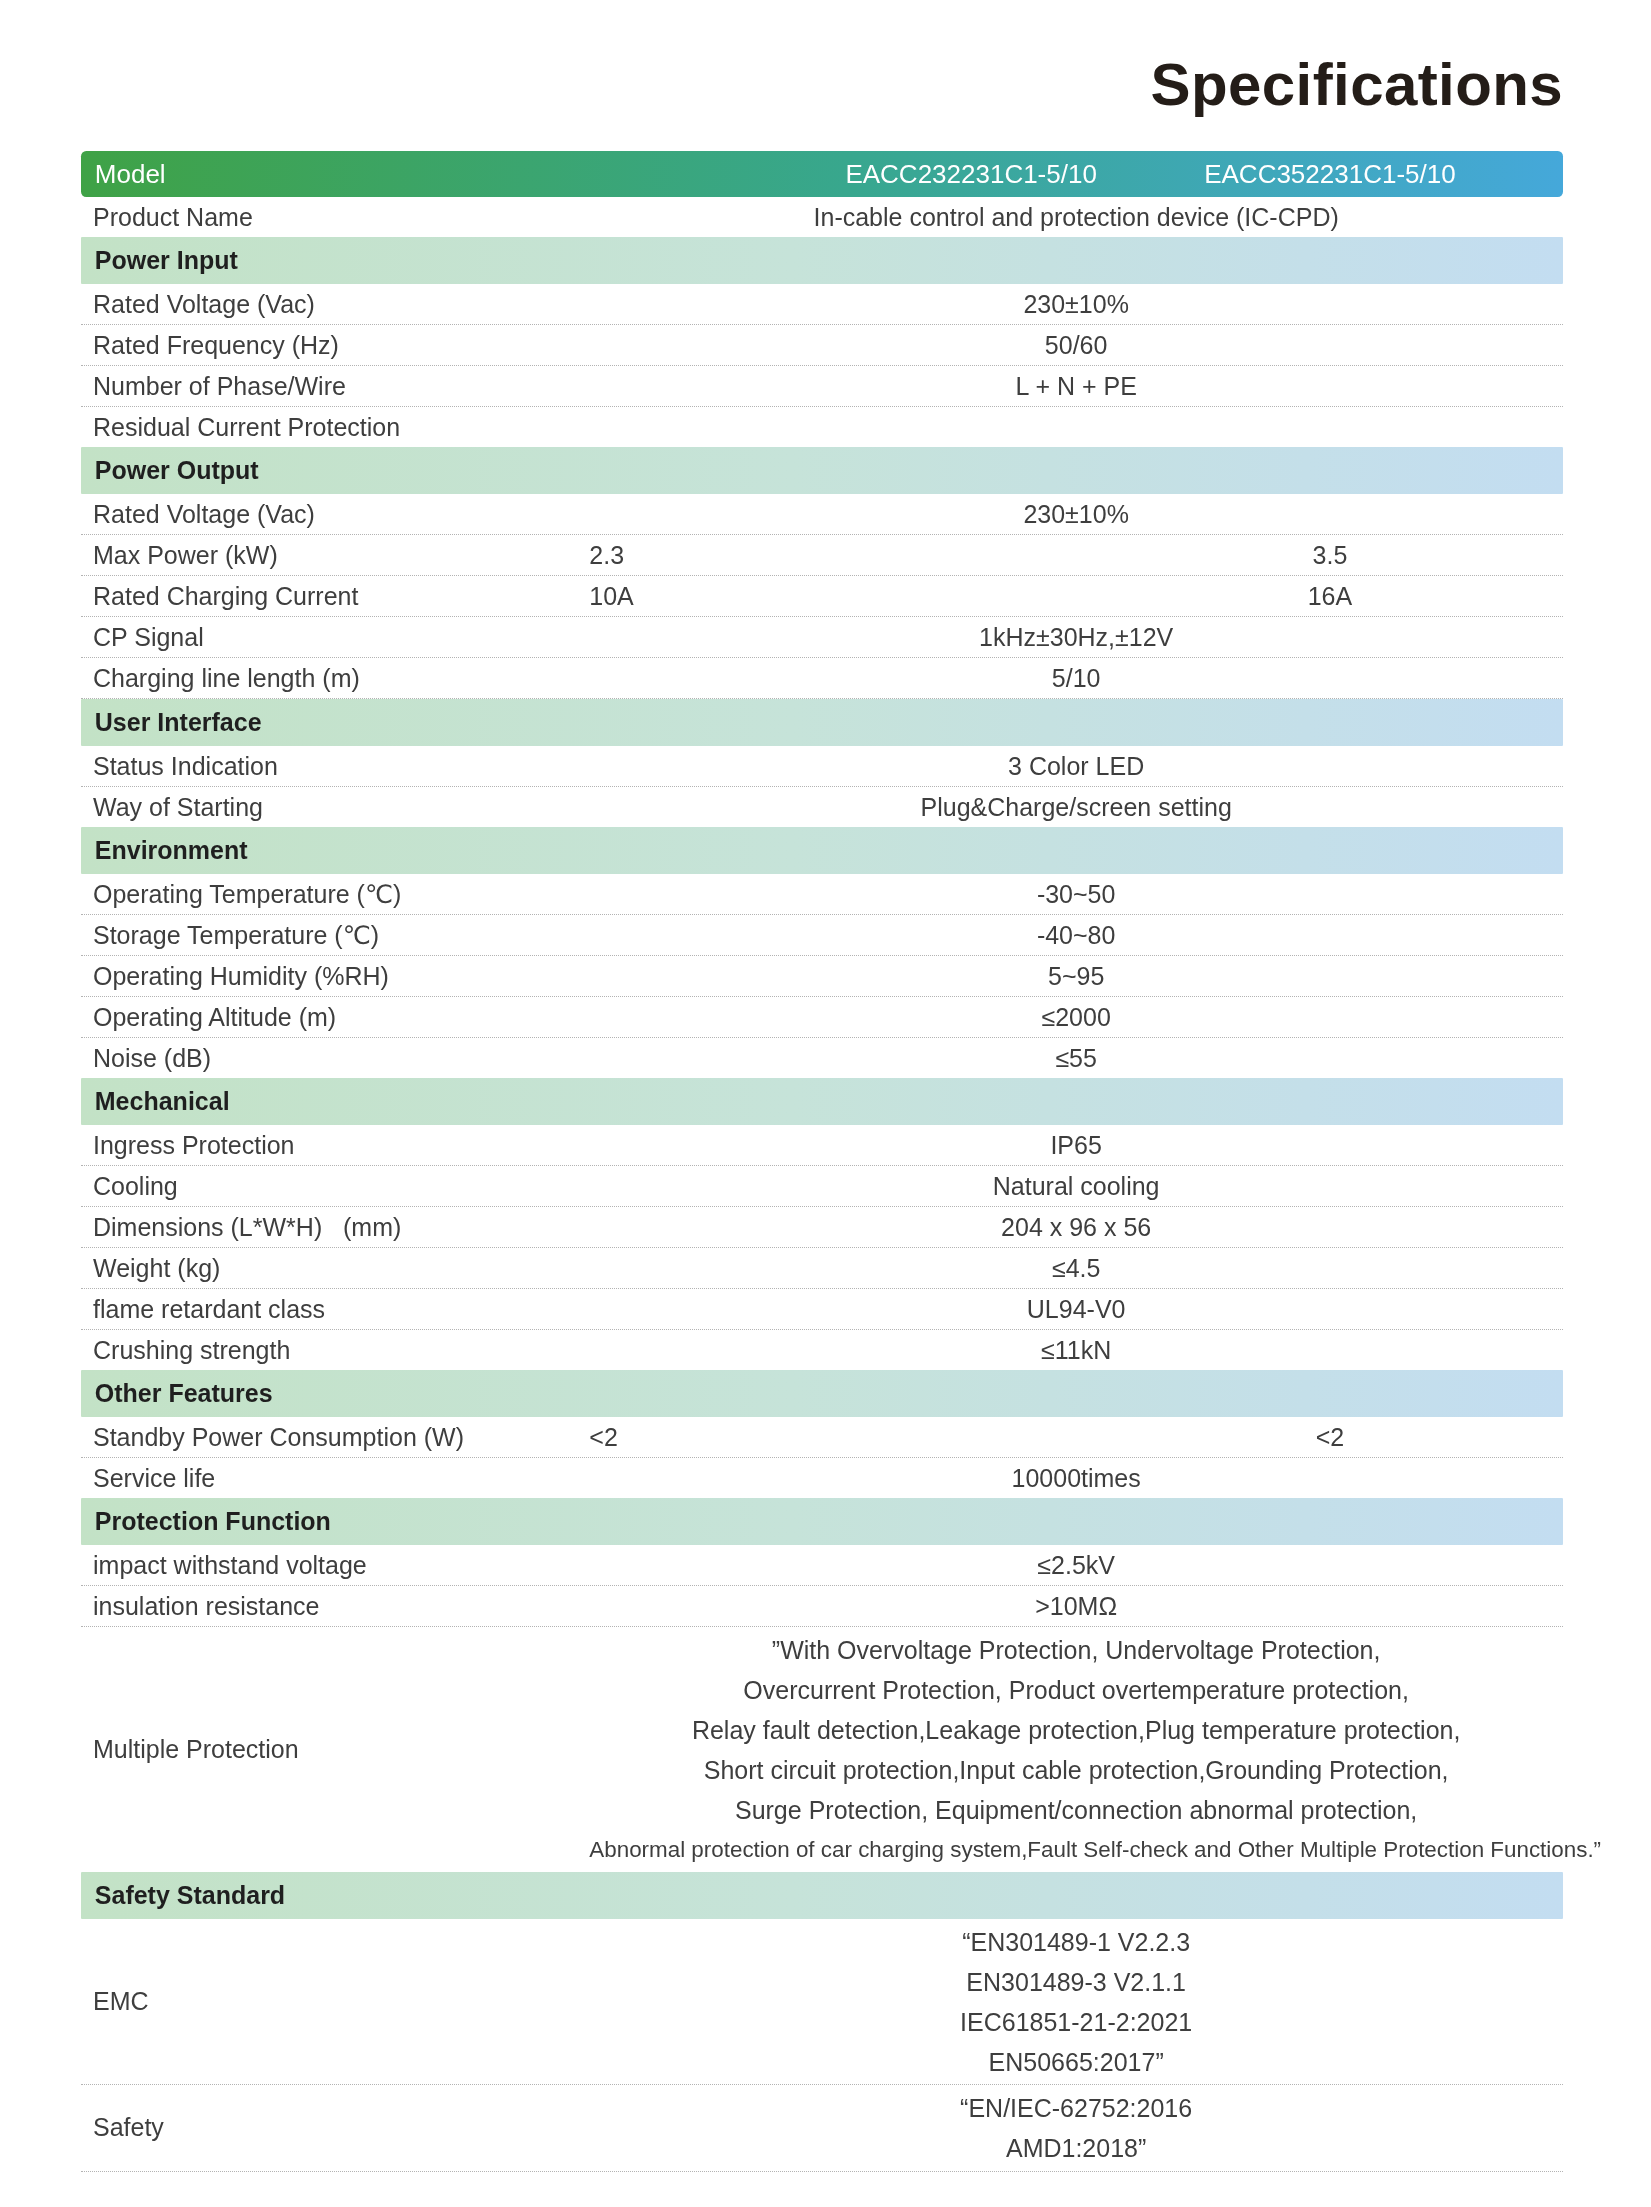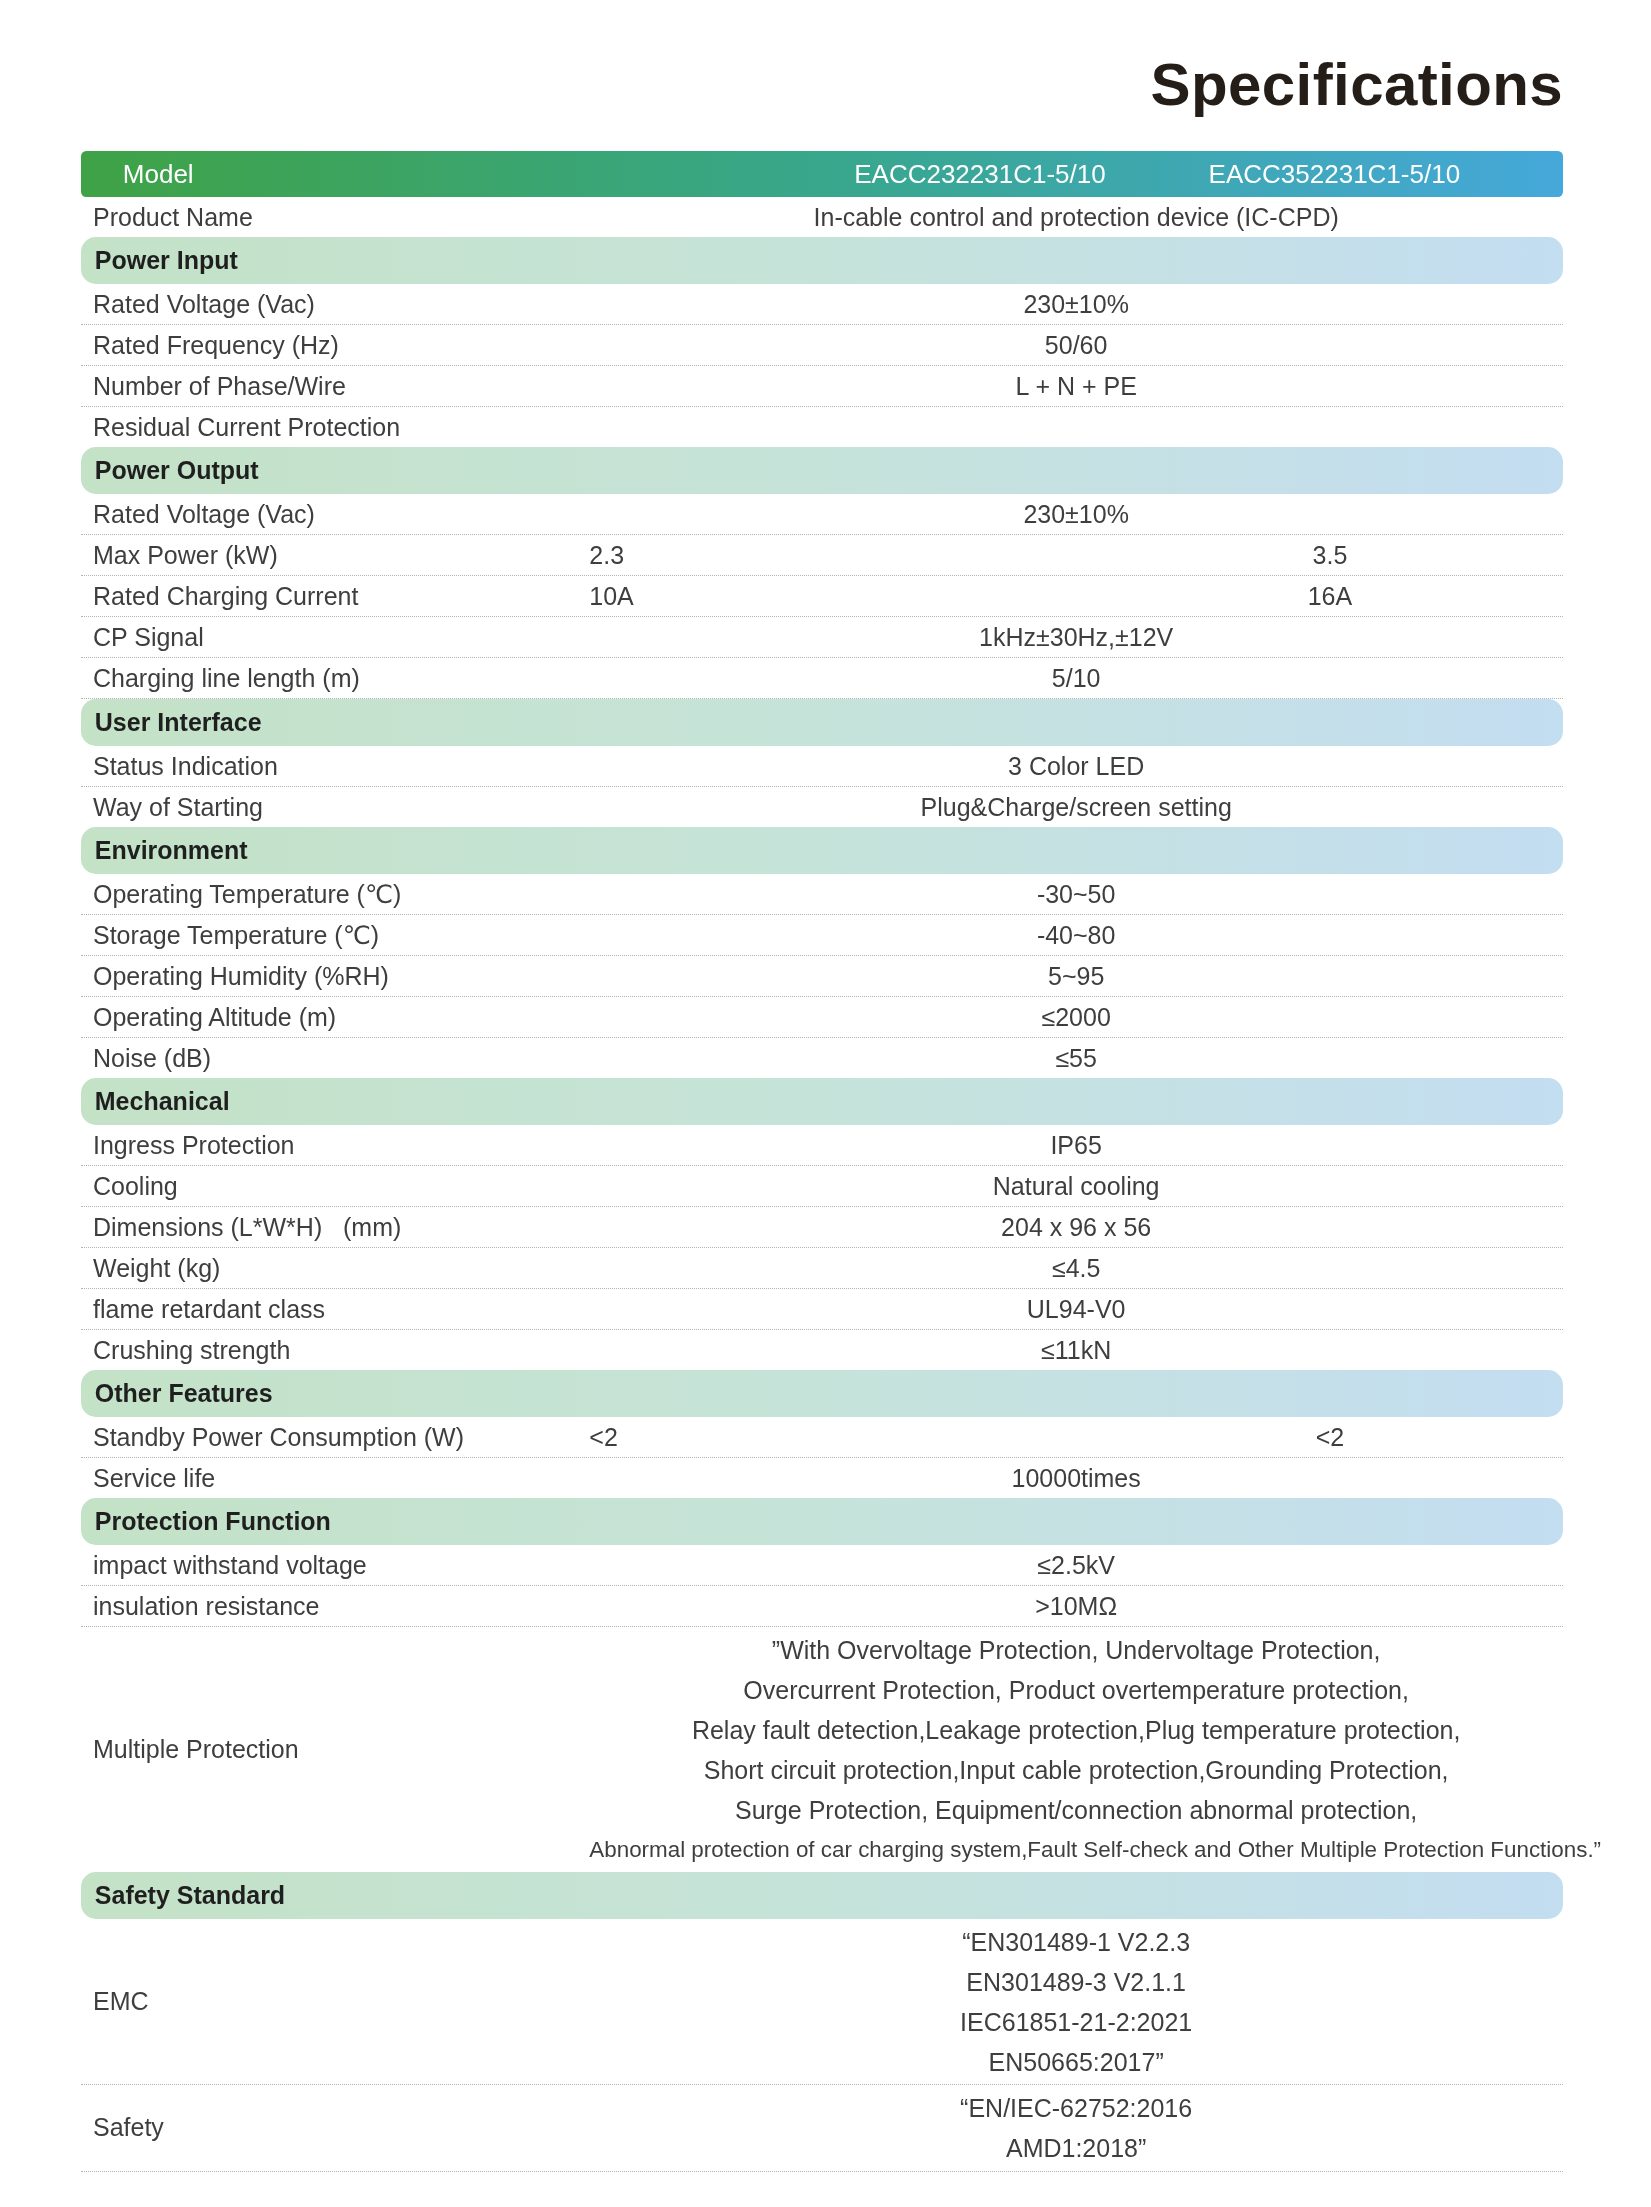--- a/index.html
+++ b/index.html
@@ -22,30 +22,29 @@
   }
 
   
   .model-bar {
     height: 46px;
     border-radius: 5.2px;
     background: linear-gradient(90deg, var(--g-left, #3fa246) 0%, var(--g-mid, #38a78e) 52%, var(--g-right, #45a8da) 100%);
     display: flex; align-items: center;
     color: #ffffff;
     font-size: 26px;
-    padding-left: 28px;
   }
   .model-bar .m-label { width: 34.3%; padding-left: 13.8px; box-sizing: border-box; }
   .model-bar .m-c2 { width: 34.25%; text-align: right; }
   .model-bar .m-c3 { width: 31.45%; text-align: center; }
 
   
   .section-bar {
     height: 47px;
-    border-radius: 15px;
+    border-radius: 1px;
     background: linear-gradient(90deg, var(--s-left, #c3e2c6) 0%, var(--s-mid, #c6e3d9) 48%, var(--s-right, #c3ddf1) 100%);
     display: flex; align-items: center;
     font-size: 25px;
     font-weight: bold;
     color: #1f1f1f;
     padding-left: 13.8px;
     box-sizing: border-box;
   }
 
   

